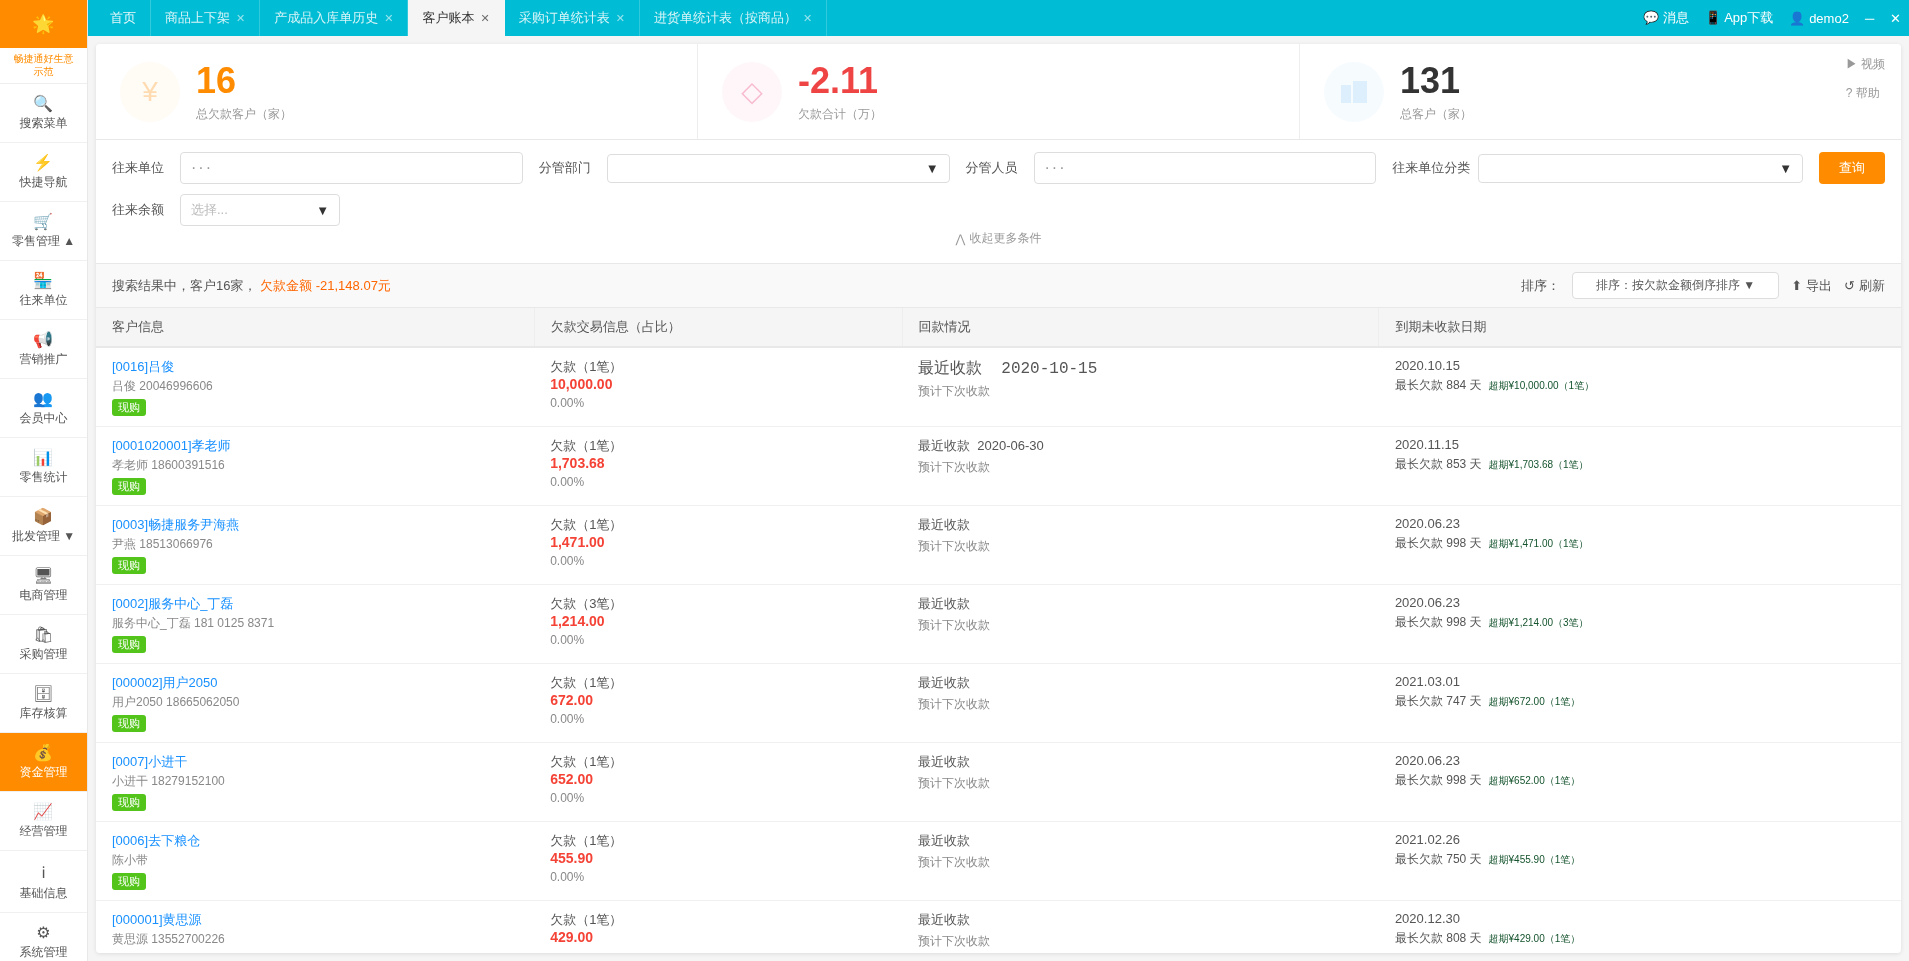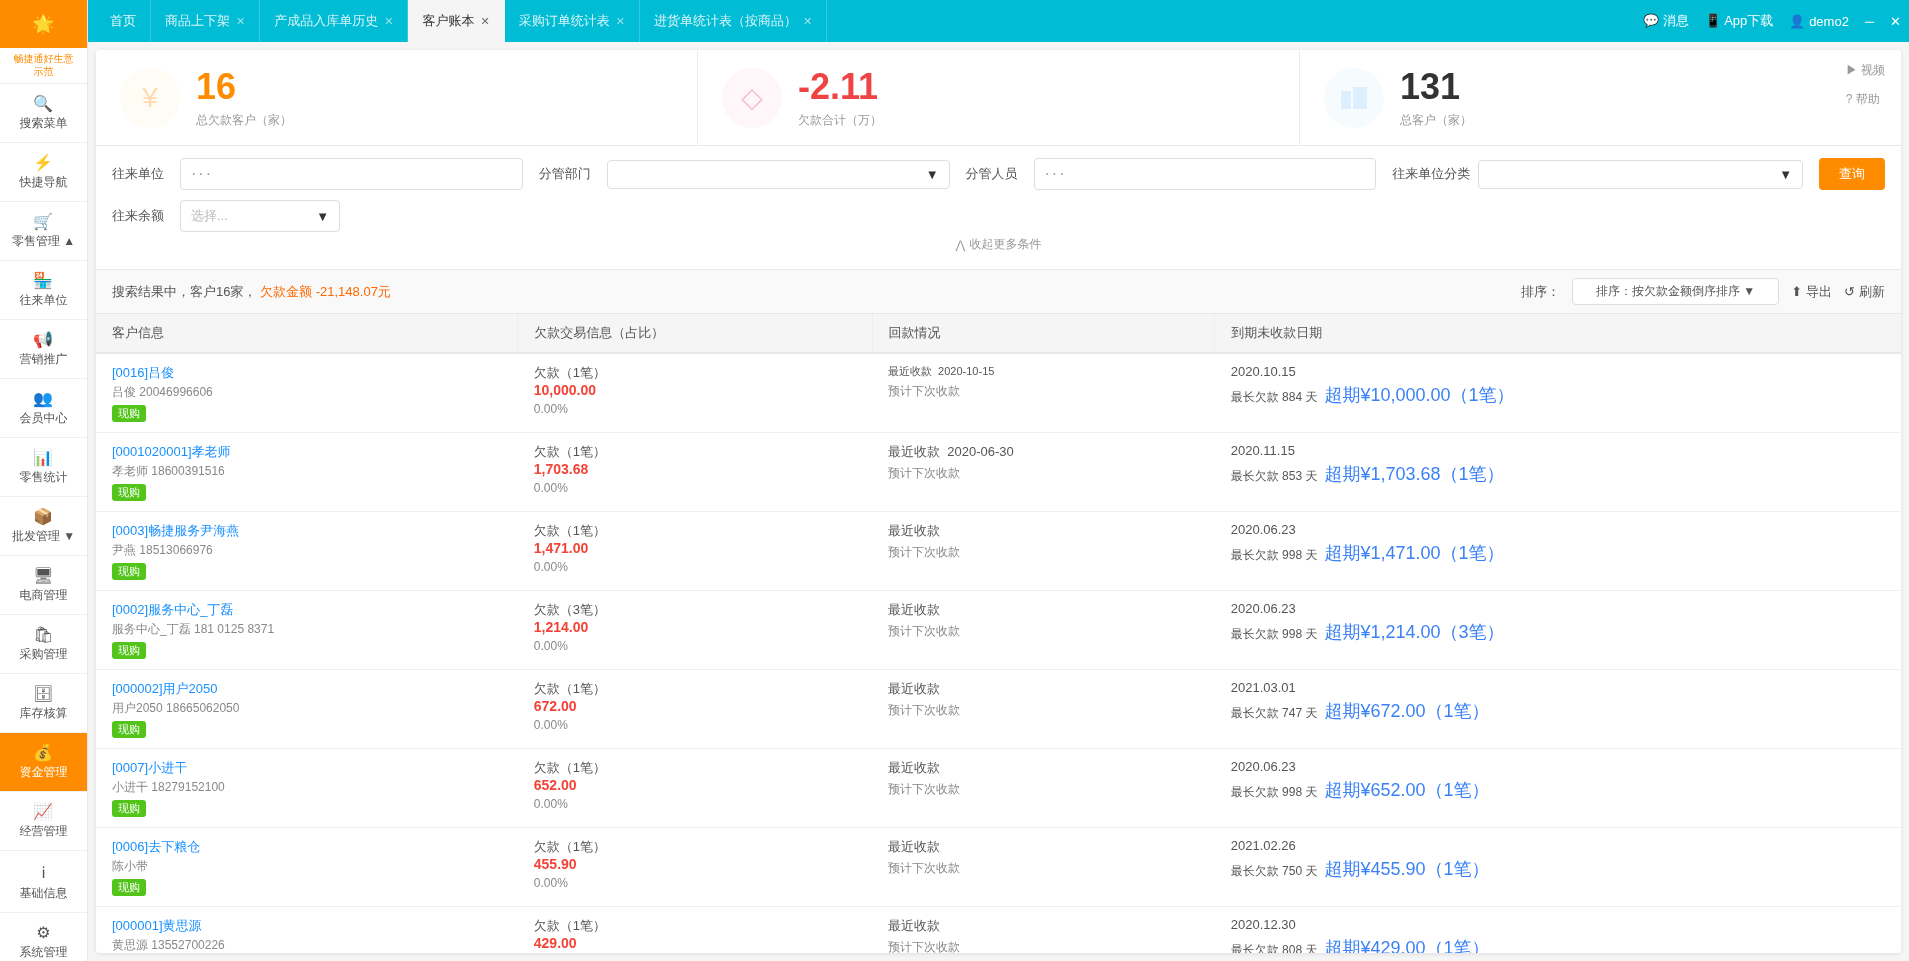--- a/index.html
+++ b/index.html
@@ -12,21 +12,21 @@
 
     
     .sidebar-logo { background: #ff8c00; padding: 8px; display: flex; align-items: center; justify-content: center; height: 48px; }
     .sidebar-brand { color: #ff8c00; font-size: 11px; text-align: center; padding: 4px; border-bottom: 1px solid #eee; }
     .sidebar-nav { flex: 1; overflow-y: auto; }
     .sidebar-item { padding: 10px 4px; text-align: center; font-size: 12px; color: #555; cursor: pointer; border-bottom: 1px solid #f0f0f0; }
     .sidebar-item.active { background: #ff8c00; color: white; }
     .sidebar-item .nav-icon { font-size: 16px; margin-bottom: 2px; }
 
     
-    .top-bar { background: #00bcd4; display: flex; align-items: center; height: 42px; padding: 0 8px; flex-shrink: 0; }
+    .top-bar { background: #00bcd4; display: flex; align-items: center; height: 36px; padding: 0 8px; flex-shrink: 0; }
     .top-bar-right { margin-left: auto; display: flex; align-items: center; gap: 16px; color: white; font-size: 13px; }
     .tab-bar { display: flex; align-items: center; background: #00bcd4; flex-wrap: nowrap; overflow: hidden; flex: 1; }
     .tab { display: flex; align-items: center; padding: 0 14px; height: 48px; font-size: 13px; color: rgba(255,255,255,0.85); cursor: pointer; white-space: nowrap; border-right: 1px solid rgba(255,255,255,0.2); }
     .tab.active { background: #f5f5f5; color: #333; border-radius: 4px 4px 0 0; }
     .tab .close-btn { margin-left: 6px; font-size: 11px; opacity: 0.7; }
 
     
     .stats-bar { display: flex; background: white; border-bottom: 1px solid #e8e8e8; flex-shrink: 0; }
     .stat-card { flex: 1; display: flex; align-items: center; padding: 16px 24px; border-right: 1px solid #eee; position: relative; }
     .stat-card:last-child { border-right: none; }
@@ -70,21 +70,21 @@
     .data-table thead th { padding: 10px 16px; text-align: left; font-size: 13px; color: #555; font-weight: normal; border-right: 1px solid #eee; }
     .data-table thead th:last-child { border-right: none; }
     .data-table tbody tr { border-bottom: 1px solid #f0f0f0; }
     .data-table tbody td { padding: 10px 16px; vertical-align: top; font-size: 13px; }
     .customer-name { color: #1890ff; cursor: pointer; font-size: 13px; }
     .customer-sub { color: #888; font-size: 12px; margin-top: 2px; }
     .tag { display: inline-block; background: #52c41a; color: white; font-size: 11px; padding: 1px 6px; border-radius: 3px; margin-top: 4px; }
     .amount-red { color: #f44336; font-size: 14px; font-weight: bold; }
     .amount-label { color: #555; font-size: 13px; }
     .ratio { color: #888; font-size: 12px; margin-top: 4px; }
-    .overdue-link { color: #3b82f6; font-size: 18px; cursor: pointer; }
+    .overdue-link { color: #14532d; font-size: 10px; cursor: pointer; }
     .days-text { color: #555; font-size: 12px; }
     .date-text { color: #555; font-size: 13px; }
 
     
     ::-webkit-scrollbar { width: 6px; height: 6px; }
     ::-webkit-scrollbar-track { background: #f1f1f1; }
     ::-webkit-scrollbar-thumb { background: #ccc; border-radius: 3px; }
 
     .main-content { flex: 1; display: flex; flex-direction: column; overflow: hidden; background: #f5f5f5; }
     .content-wrapper { flex: 1; display: flex; flex-direction: column; overflow: hidden; padding: 0; background: white; margin: 8px; border-radius: 4px; box-shadow: 0 1px 4px rgba(0,0,0,0.1); }
@@ -332,21 +332,21 @@
       </div>
       <div class="customer-sub">吕俊  20046996606</div>
       <span class="tag">现购</span>
     </td>
     <td>
       <div class="amount-label">欠款（1笔）</div>
       <div class="amount-red">10,000.00</div>
       <div class="ratio">0.00%</div>
     </td>
     <td>
-      <div style="color:#555;font-size:11px;">最近收款&nbsp;&nbsp;2020-10-15</div>
+      <div style="color:#555;font-size:16px;font-family:Liberation Mono, monospace;">最近收款&nbsp;&nbsp;2020-10-15</div>
       <div style="color:#888;font-size:12px;margin-top:4px;">预计下次收款</div>
     </td>
     <td>
       <div class="date-text">2020.10.15</div>
       <div style="margin-top:4px;">
         <span class="days-text">最长欠款 884 天&nbsp;</span>
         <a class="overdue-link">超期¥10,000.00（1笔）</a>
       </div>
     </td>
   </tr>

